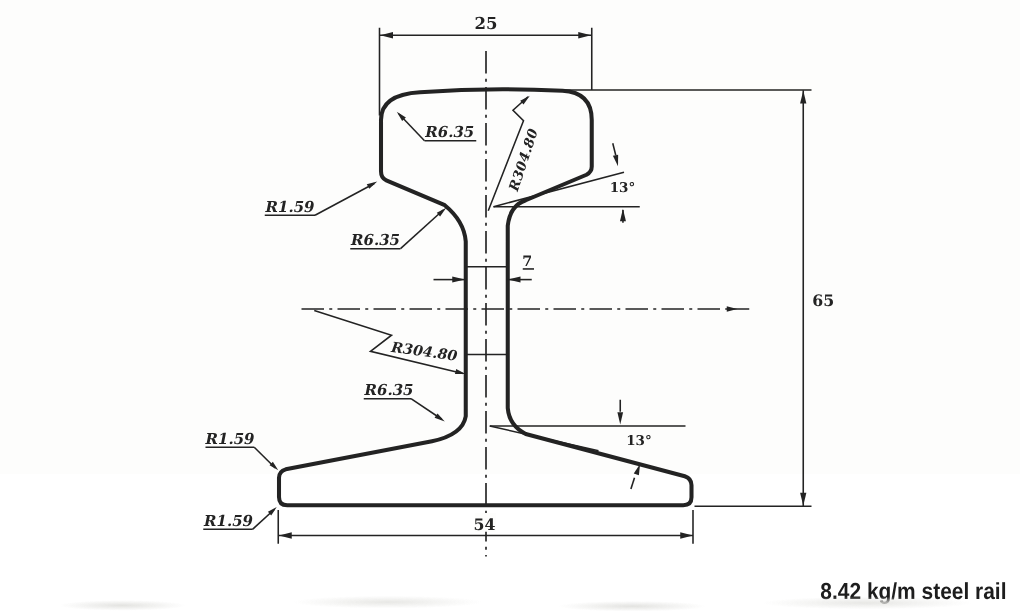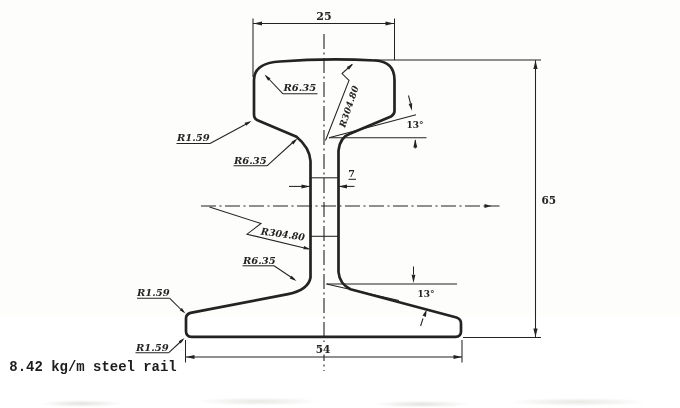--- a/index.html
+++ b/index.html
@@ -8,22 +8,22 @@
          font-family:"DejaVu Serif", serif;}
   svg{position:absolute;left:0;top:0;filter:blur(.26px);}
   .thick{fill:none;stroke:var(--ink,#222);stroke-width:2.7;stroke-linejoin:round;stroke-linecap:round;}
   .thin{fill:none;stroke:var(--ink,#222);stroke-width:1.05;stroke-linecap:butt;}
   .cl{fill:none;stroke:var(--ink,#222);stroke-width:1.1;stroke-dasharray:15 3.5 2 3.5;}
   .ah{fill:var(--ink,#222);stroke:none;}
   text{fill:var(--ink,#222);}
   .dimtxt{font-size:11px;font-weight:bold;font-family:"DejaVu Serif",serif;}
   .dimtxt.small{font-size:9px;}
   .rlabel{font-size:10px;font-style:italic;font-weight:bold;font-family:"DejaVu Serif",serif;}
-  .caption{position:absolute;left:0;top:358px;width:678px;text-align:left;
-           font-family:Liberation Mono, monospace;font-size:15.5px;font-weight:600;
+  .caption{position:absolute;left:0;top:386px;width:678px;text-align:right;
+           font-family:Liberation Sans, sans-serif;font-size:15.5px;font-weight:600;
            color:#1d1d1d;}
   .caption span{display:inline-block;transform:scaleX(.9);}
   .noiseband{position:absolute;left:0;top:397px;width:680px;height:11px;
     background:
       radial-gradient(ellipse 60px 5px at 12% 60%, #e0e0dd 0%, transparent 70%),
       radial-gradient(ellipse 90px 6px at 38% 40%, #e5e5e2 0%, transparent 70%),
       radial-gradient(ellipse 70px 5px at 62% 65%, #e0e0dd 0%, transparent 70%),
       radial-gradient(ellipse 100px 6px at 85% 45%, #e5e5e2 0%, transparent 70%);
     opacity:.9;}
 </style>

